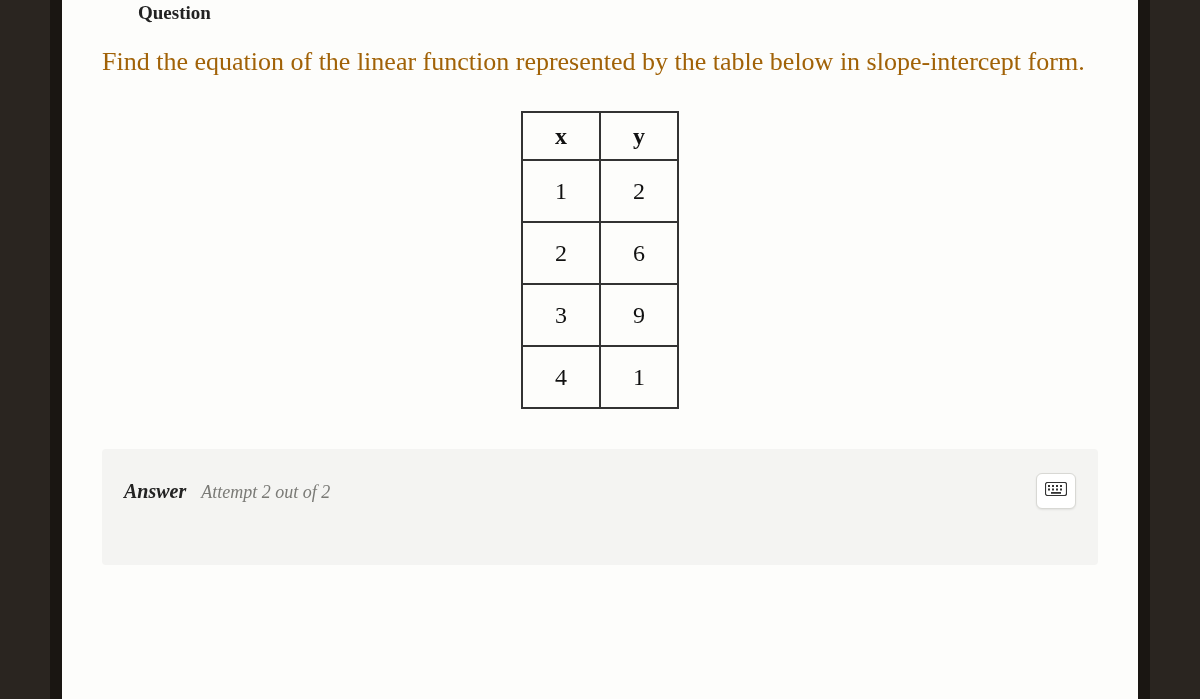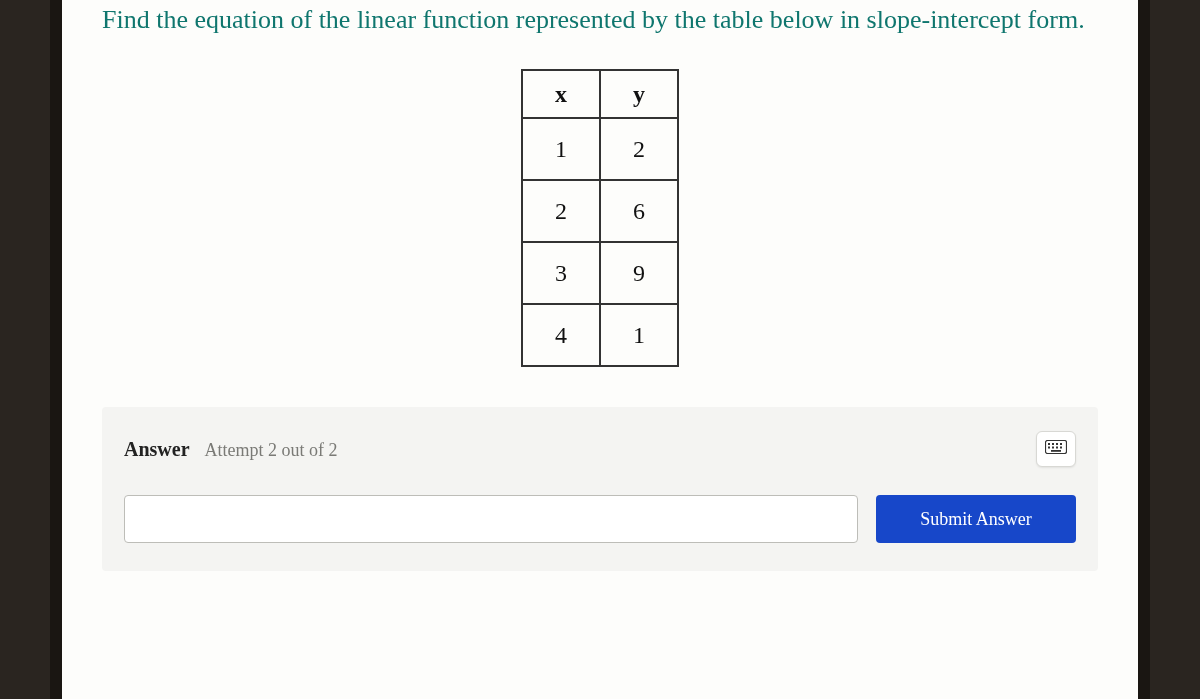--- a/index.html
+++ b/index.html
@@ -25,21 +25,21 @@
   .question-label {
     font-weight: bold;
     font-size: 19px;
     color: #222;
     margin-bottom: 18px;
     padding-top: 2px;
     padding-left: 36px;
   }
   .prompt {
     font-size: 26px;
-    color: #0f766e;
+    color: #a16207;
     line-height: 1.5;
     margin-bottom: 30px;
   }
   .table-wrap {
     display: flex;
     justify-content: center;
     margin-bottom: 40px;
   }
   table.data {
     border-collapse: collapse;
@@ -65,20 +65,21 @@
     margin-top: 18px;
   }
   .answer-header {
     display: flex;
     justify-content: space-between;
     align-items: center;
     margin-bottom: 28px;
   }
   .answer-label {
     font-size: 20px;
+    font-style: italic;
   }
   .answer-label strong {
     font-weight: bold;
     color: #222;
   }
   .answer-label .attempt {
     color: #7a7a76;
     margin-left: 10px;
     font-size: 18px;
   }
@@ -120,20 +121,21 @@
     font-family: Georgia, serif;
     cursor: pointer;
     min-width: 200px;
   }
 </style>
 </head>
 <body>
 
 <div class="screen-edge">
 
+  <div class="question-label">Question</div>
 
   <div class="prompt">Find the equation of the linear function represented by the table below in slope-intercept form.</div>
 
   <div class="table-wrap">
     <table class="data">
       <tbody>
           <tr>
         <th>x</th>
         <th>y</th>
       </tr>
@@ -173,19 +175,15 @@
             <rect x="15" y="3" width="2" height="2" fill="#333"></rect>
             <rect x="3" y="6.5" width="2" height="2" fill="#333"></rect>
             <rect x="7" y="6.5" width="2" height="2" fill="#333"></rect>
             <rect x="11" y="6.5" width="2" height="2" fill="#333"></rect>
             <rect x="15" y="6.5" width="2" height="2" fill="#333"></rect>
             <rect x="6" y="10" width="10" height="1.8" fill="#333"></rect>
           </svg>
         </span>
       </div>
     </div>
-    <div class="answer-row">
-      <input type="text" class="answer-input" value="" style="">
-      <button class="submit-btn">Submit Answer</button>
-    </div>
   </div>
 
 </div>
 
 </body></html>

